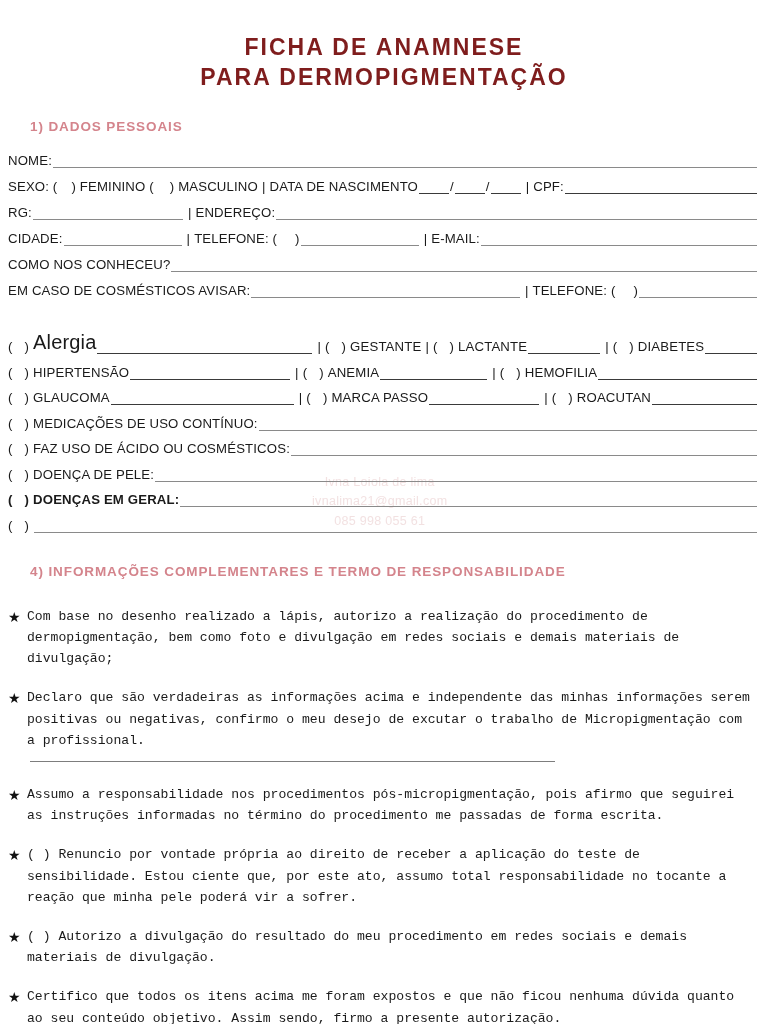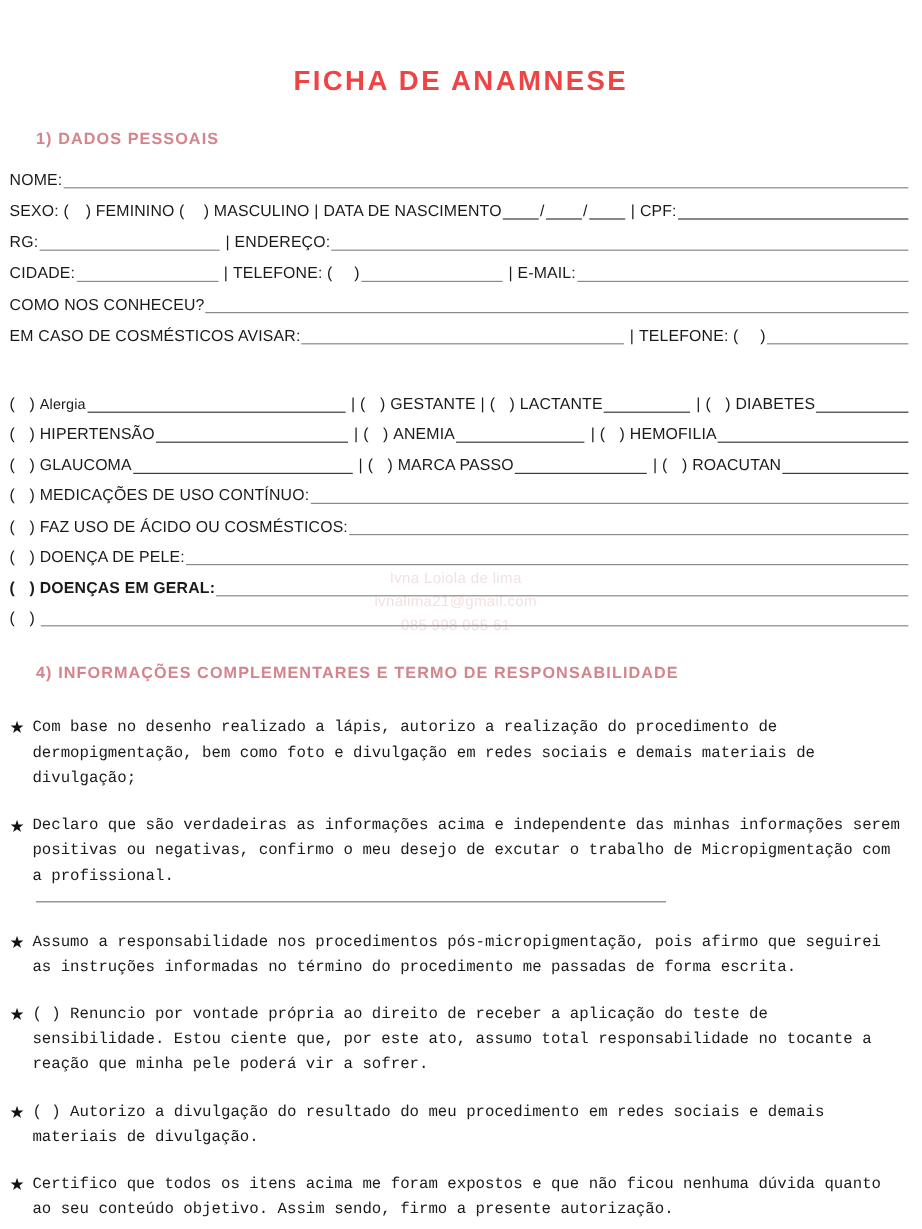--- a/index.html
+++ b/index.html
@@ -24,26 +24,25 @@
     padding: 0;
   }
 
   
   .title-block {
     text-align: center;
     padding-top: 32px;
     line-height: 1.32;
   }
   .title-line {
-    color: #ef4444;
+    color: #7f1d1d;
     font-weight: bold;
     font-size: 23px;
     letter-spacing: 2.0px;
     white-space: nowrap;
-    margin-top: 20px;
   }
 
   
   .sec-head {
     color: #d4848c;
     font-weight: bold;
     font-size: 13.5px;
     letter-spacing: 0.9px;
     margin-left: 30px;
   }
@@ -79,21 +78,21 @@
   .rule.w-l   { flex: 0 0 150px; }
   .sep { flex: 0 0 auto; padding: 0 4px; }
   .gap-s { flex: 0 0 6px; }
 
   
   .s1 { margin-top: 8px; }
   .s1 .row { height: 26px; }
 
   
   .s2 .row { height: 25.5px; }
-  .mixed { text-transform: none; font-size: 12px; text-align: center; }
+  .mixed { text-transform: none; font-size: 20px; text-align: center; }
 
   
   .clause {
     display: flex;
     align-items: flex-start;
     padding: 0 12px 0 8px;
     font-size: 13.1px;
     line-height: 1.62;
   }
   .star {
@@ -146,20 +145,21 @@
   <div class="watermark">
     <div>Ivna Loiola de lima</div>
     <div>ivnalima21@gmail.com</div>
     <div>085 998 055 61</div>
   </div>
 
   <div class="content">
 
     <div class="title-block">
       <div class="title-line">FICHA DE ANAMNESE</div>
+      <div class="title-line">PARA DERMOPIGMENTAÇÃO</div>
     </div>
 
     <div style="height:26px"></div>
     <div class="sec-head">1) DADOS PESSOAIS</div>
 
     <div class="s1">
 
       <div class="row">
         <span class="lbl">NOME:</span>
         <span class="rule"></span>

